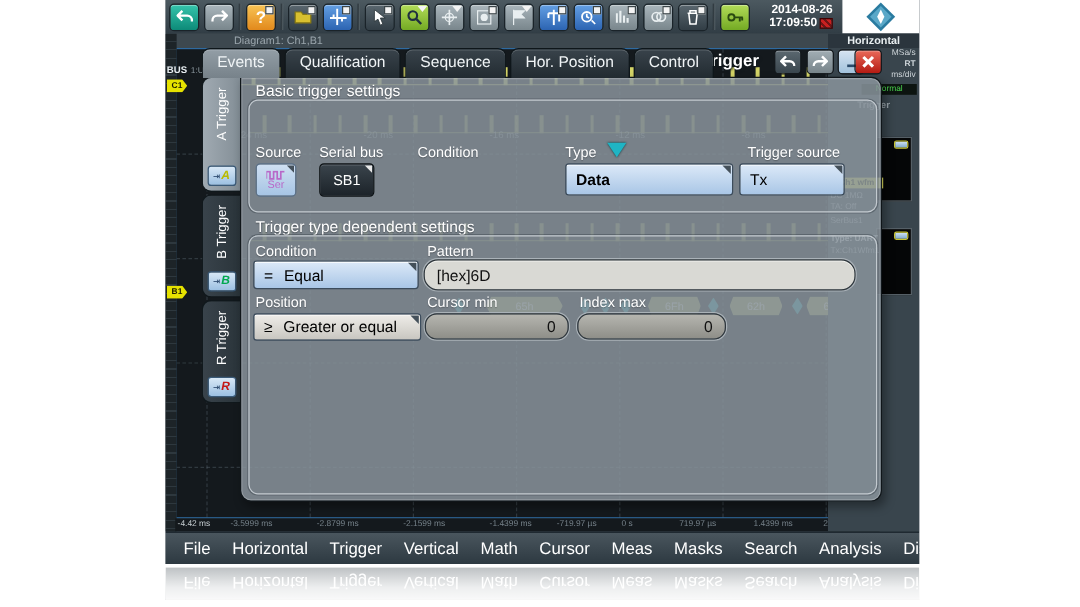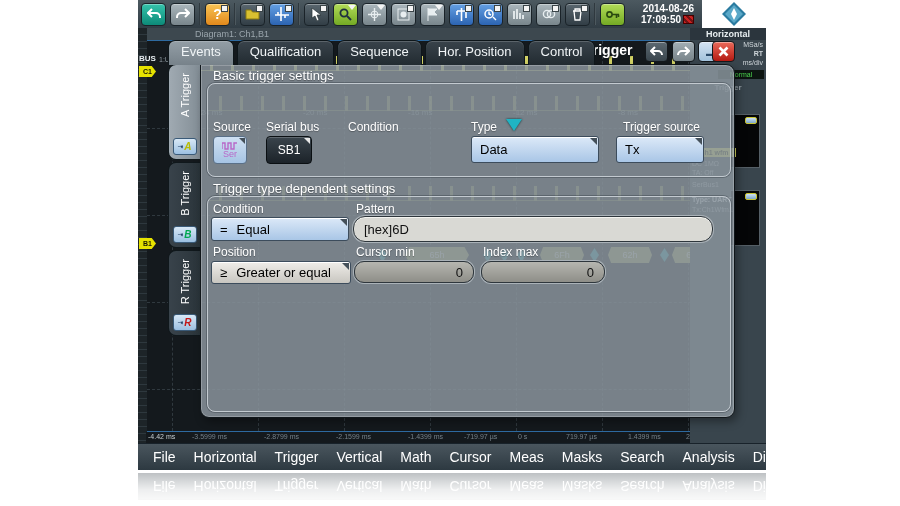--- a/index.html
+++ b/index.html
@@ -472,21 +472,21 @@
           <span>
               <svg width="16" height="8" viewBox="0 0 16 8">
                 <path d="M0 7 V1 H3 V7 H6 V1 H9 V7 H12 V1 H15" fill="none" stroke="#b868c8" stroke-width="1.4"></path>
               </svg>
             </span>
           <span class="src-txt">Ser</span>
         </div>
         <div class="darkbtn sb1" style="left:65px; top:71px; width:46px; height:28px;">
           <span>SB1</span>
         </div>
-        <div class="combo" style="left:270px; top:71px; width:128px;">
+        <div class="combo" style="left:270px; top:71px; width:140px;font-weight:bold;">
           <span>Data</span>
         </div>
         <div class="combo" style="left:415px; top:71px; width:88px;">
           <span>Tx</span>
         </div>
 
         <span class="group-label" style="left:12px; top:116px;">Trigger type dependent settings</span>
         <div class="groupbox" style="left:6px; top:131px; width:524px; height:216px;"></div>
 
         <span class="field-label" style="left:12px; top:137px;">Condition</span>

